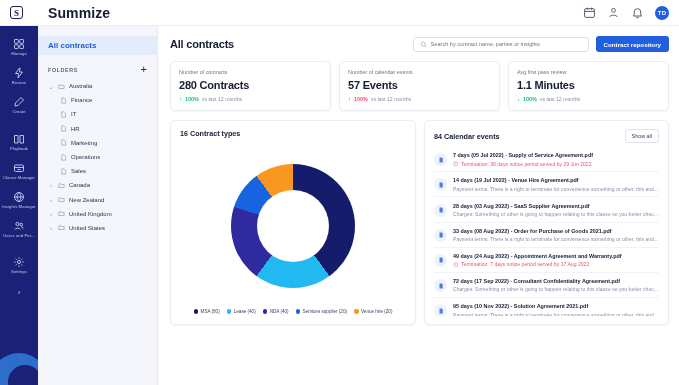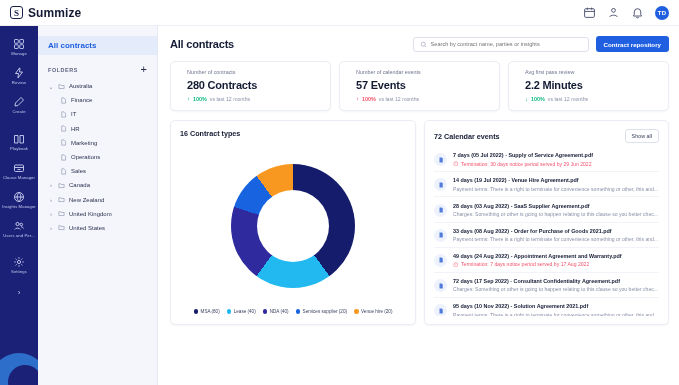--- a/index.html
+++ b/index.html
@@ -16,21 +16,21 @@
     border-bottom: 1px solid #eceef4;
     display: flex; align-items: center; padding: 0 10px; z-index: 5;
   }
   .brand { display: flex; align-items: center; gap: 5px; }
   .brand-mark {
     width: 13px; height: 13px; border-radius: 3px;
     border: 1.2px solid #1b1f4b; display: flex; align-items: center;
     justify-content: center; color: #1b1f4b; font-size: 9px; font-weight: 700;
     font-family: "Liberation Serif", serif;
   }
-  .brand-name { font-size: 12px; font-weight: 700; color: #141b34; letter-spacing: .1px; }
+  .brand-name { font-size: 14px; font-weight: 700; color: #141b34; letter-spacing: .1px; margin-left: 20px; }
   .topbar-right { margin-left: auto; display: flex; align-items: center; gap: 11px; }
   .tb-icon { width: 13px; height: 13px; color: #474d6b; display: block; }
   .avatar {
     width: 14px; height: 14px; border-radius: 50%; background: #1f5fe0;
     color: #fff; font-size: 6px; font-weight: 700; display: flex;
     align-items: center; justify-content: center; letter-spacing: .2px;
   }
 
   .body-row { flex: 1 1 auto; display: flex; min-height: 0; }
 
@@ -100,21 +100,21 @@
   .repo-btn {
     background: #1f5fe0; color: #fff; font-size: 6.2px; font-weight: 700;
     border-radius: 3px; padding: 4.5px 8px; border: 0; cursor: pointer;
     font-family: "Liberation Sans", sans-serif; white-space: nowrap;
   }
 
   
   .stats { display: flex; gap: 8px; margin-bottom: 9px; }
   .stat-card {
     flex: 1 1 0; background: #fff; border: 1px solid #ebedf4; border-radius: 5px;
-    padding: 7px 8px 8px 16px; min-width: 0;
+    padding: 7px 8px 8px 8px; min-width: 0;
     box-shadow: 0 1px 2px rgba(23,31,68,.05);
   }
   .stat-label { font-size: 5.4px; color: #6f768f; margin-bottom: 4px; white-space: nowrap; }
   .stat-value { font-size: 11px; font-weight: 700; color: #141b34; margin-bottom: 5px; letter-spacing: -.2px; }
   .stat-foot { display: flex; align-items: center; gap: 3px; white-space: nowrap; }
   .arrow { font-size: 6px; line-height: 1; }
   .pct { font-size: 5.4px; font-weight: 700; }
   .vs { font-size: 5.2px; color: #8a90a8; }
   .up-green { color: #13b981; }
   .up-red { color: #f2526b; }
@@ -374,21 +374,21 @@
             <div class="stat-label">Number of calendar events</div>
             <div class="stat-value">57 Events</div>
             <div class="stat-foot">
               <span class="arrow up-red">↑</span>
               <span class="pct up-red">100%</span>
               <span class="vs">vs last 12 months</span>
             </div>
           </div>
           <div class="stat-card">
             <div class="stat-label">Avg first pass review</div>
-            <div class="stat-value">2.2 Minutes</div>
+            <div class="stat-value">1.1 Minutes</div>
             <div class="stat-foot">
               <span class="arrow up-green">↓</span>
               <span class="pct up-green">100%</span>
               <span class="vs">vs last 12 months</span>
             </div>
           </div>
         </div>
 
       <div class="panels">
 
@@ -418,21 +418,21 @@
               </div>
               <div class="legend-item">
                 <span class="dot" style="background:#f89820"></span>
                 <span class="legend-text">Venue hire (20)</span>
               </div>
             </div>
         </div>
 
         <div class="panel panel-events">
           <div class="panel-head">
-            <div class="panel-title">72 Calendar events</div>
+            <div class="panel-title">84 Calendar events</div>
             <button class="show-all">Show all</button>
           </div>
           <div class="events" id="events">
               <div class="event-row">
                 <div class="ev-icon">
                   <svg viewBox="0 0 24 24" fill="currentColor">
                     <path d="M6 2h9l4 4v16H6z" opacity=".9"></path>
                   </svg>
                 </div>
                 <div class="ev-body">

